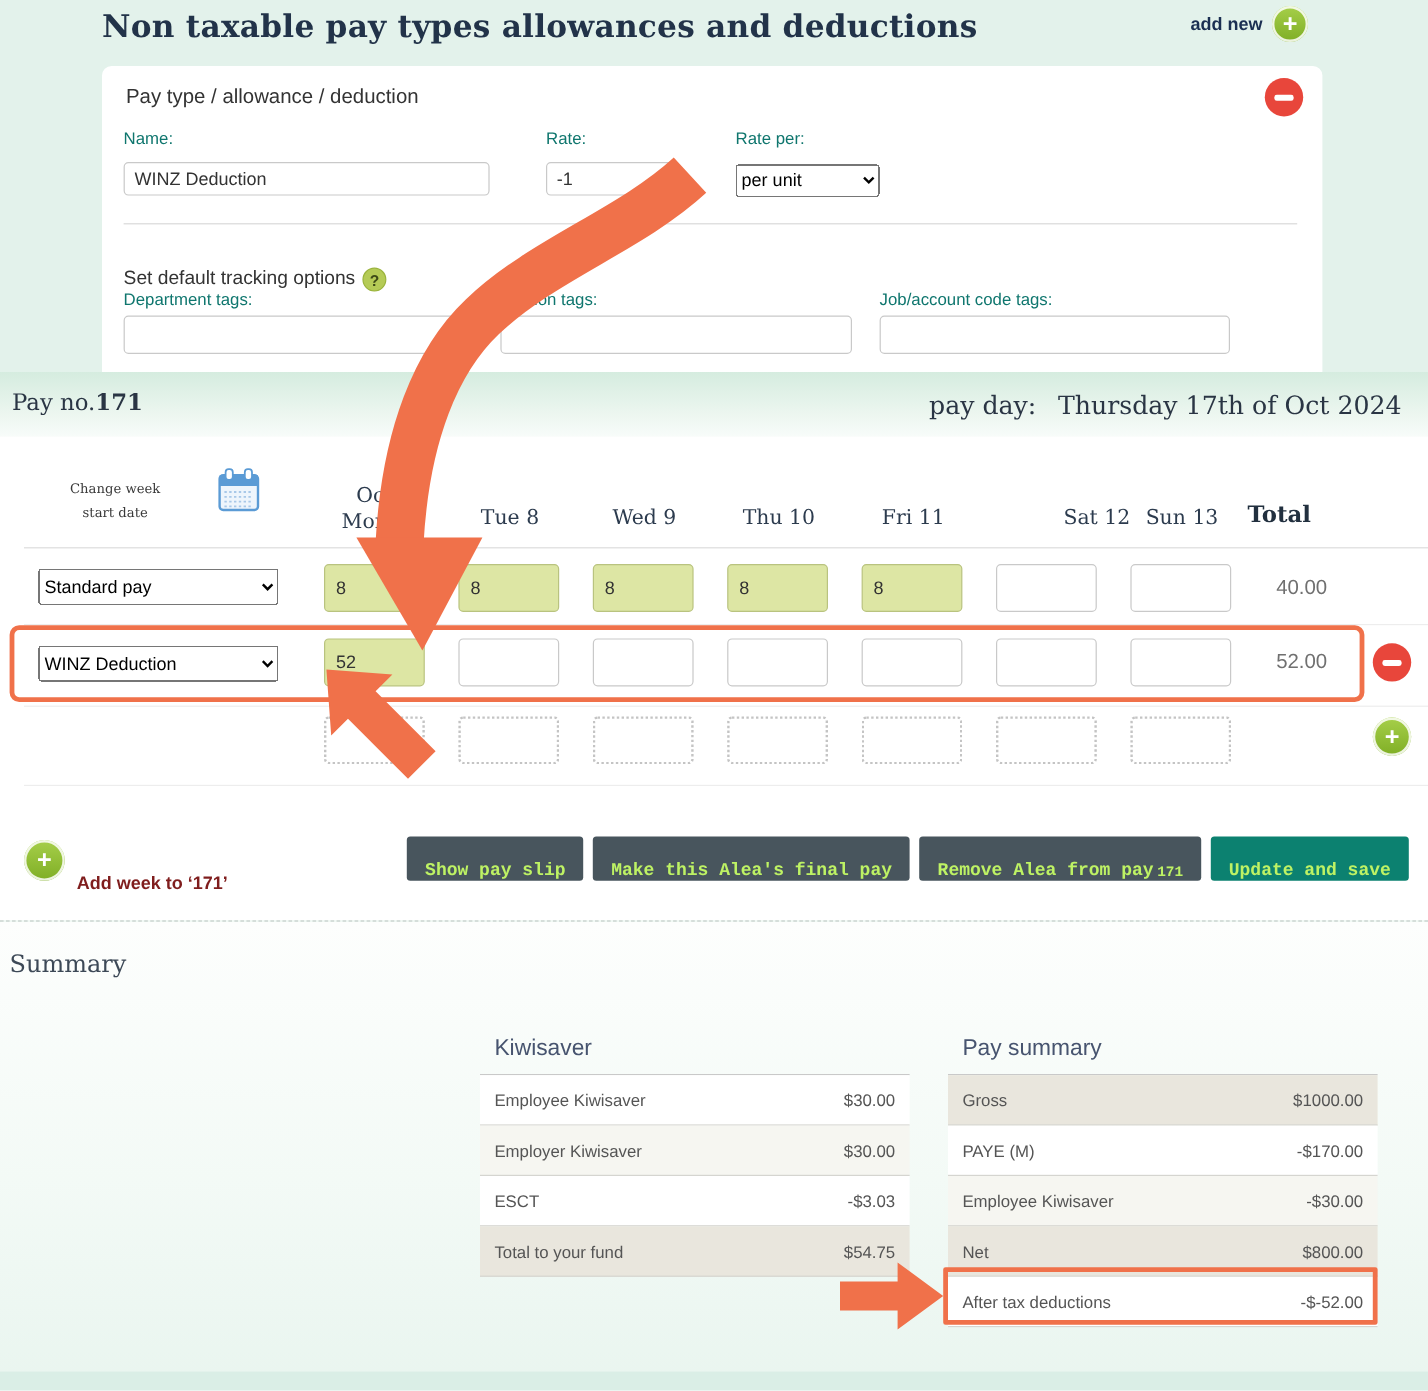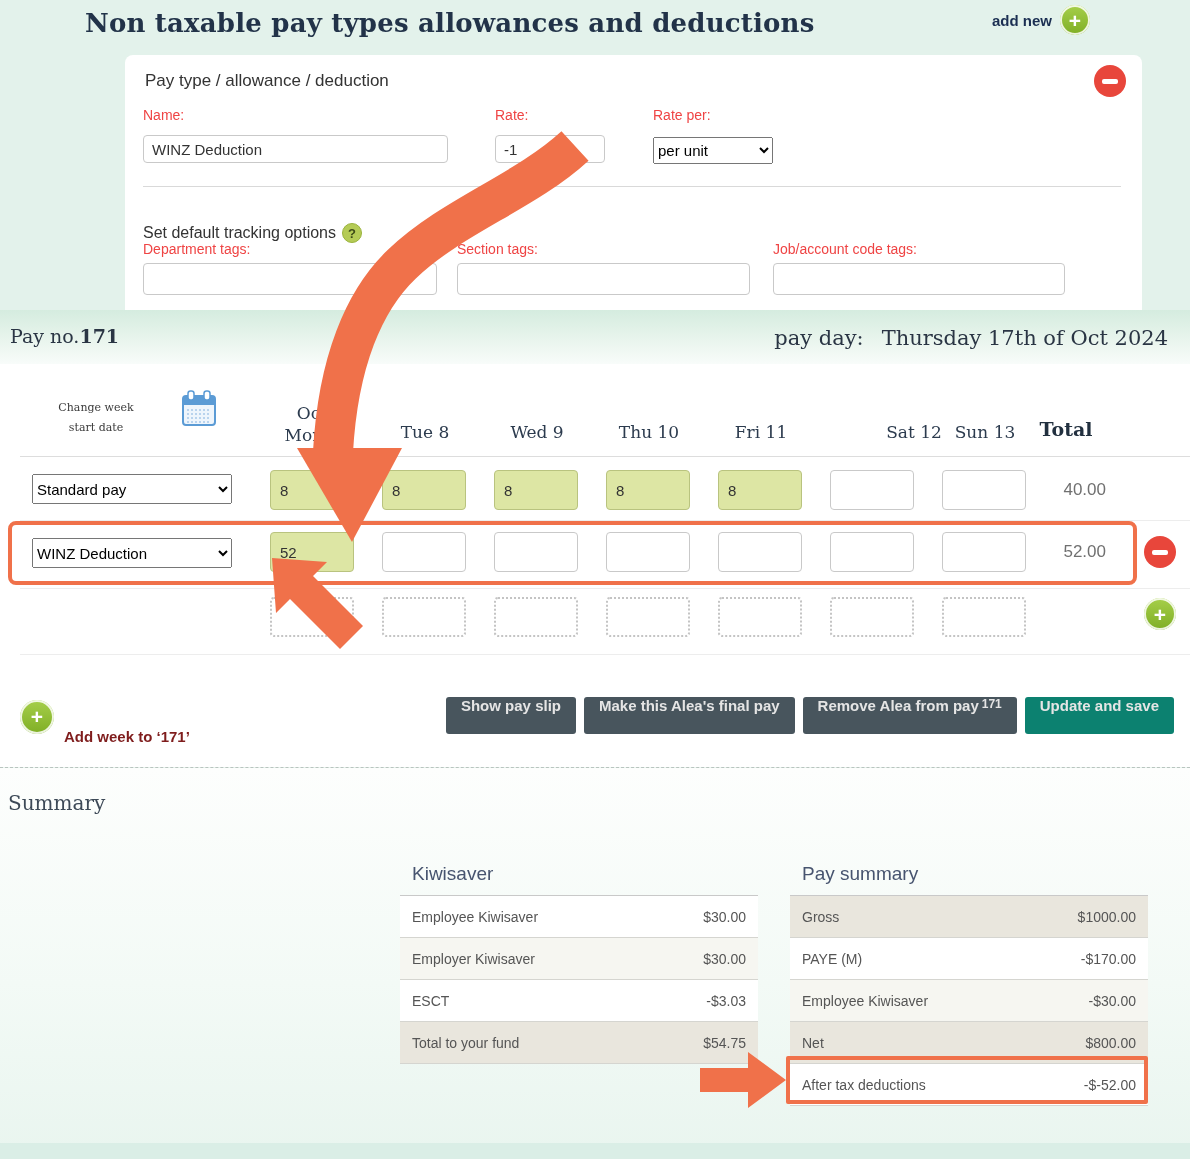--- a/index.html
+++ b/index.html
@@ -12,24 +12,24 @@
   #page-title{position:absolute;left:85px;top:8px;font-size:26px;font-weight:bold;color:#223349;letter-spacing:.2px;}
   #add-new{position:absolute;right:100px;top:5px;display:flex;align-items:center;gap:8px;cursor:pointer;}
   #add-new .lbl{font-size:15px;font-weight:bold;color:#1b2f52;}
   .plus-circle{width:30px;height:30px;border-radius:50%;background:linear-gradient(180deg,#a6cf4a,#7fae25);
                color:#fff;font-size:21px;font-weight:bold;display:flex;align-items:center;justify-content:center;
                box-shadow:0 0 0 2px rgba(255,255,255,.85) inset;line-height:1;}
   .minus-circle{width:32px;height:32px;border-radius:50%;background:#e8463b;display:flex;align-items:center;justify-content:center;}
   .minus-circle .bar{width:16px;height:5px;border-radius:2px;background:#fff;}
 
   
-  #card{position:absolute;left:85px;top:55px;width:1017px;height:255px;background:#fff;border-radius:8px 8px 0 0;margin-left:40px;}
+  #card{position:absolute;left:85px;top:55px;width:1017px;height:255px;background:#fff;border-radius:8px 8px 0 0;}
   #card .sec-title{position:absolute;left:20px;top:16px;font-size:17px;color:#333;}
   #card .remove{position:absolute;right:16px;top:10px;cursor:pointer;}
-  .f-label{position:absolute;font-size:14px;color:#ef4444;}
+  .f-label{position:absolute;font-size:14px;color:#0f766e;}
   .f-input{position:absolute;height:28px;border:1px solid #c9c9c9;border-radius:4px;font-size:15px;color:#333;
            padding:0 8px;box-sizing:border-box;font-family:"Liberation Sans",sans-serif;}
   .f-select{position:absolute;height:27px;font-size:15px;color:#000;font-family:"Liberation Sans",sans-serif;}
   #form-divider{position:absolute;left:18px;top:131px;width:978px;border-top:1px solid #d9d9d9;}
   #tracking-title{position:absolute;left:18px;top:168px;font-size:16px;color:#333;display:flex;align-items:center;gap:6px;}
   .help-circle{width:20px;height:20px;border-radius:50%;background:#b5cb56;border:1px solid #9ab33c;color:#3d4a17;
                font-size:13px;font-weight:bold;display:flex;align-items:center;justify-content:center;box-sizing:border-box;}
 
   
   #pay-bar{position:absolute;left:0;top:310px;width:1190px;height:54px;
@@ -53,22 +53,22 @@
   .cell.filled{background:#dde6a4;border-color:#b9c37f;}
   .cell.ghost{border:2px dotted #c4c4c4;background:#fff;}
   .row-total{position:absolute;left:1004px;width:102px;text-align:right;font-size:17px;color:#707070;}
   #winz-box{position:absolute;left:8px;top:157px;width:1121px;height:56px;border:4px solid #f0714a;border-radius:8px;pointer-events:none;}
   .icon-abs{position:absolute;cursor:pointer;}
 
   
   #add-week{position:absolute;left:20px;top:324px;display:flex;align-items:center;gap:10px;}
   #add-week a{font-size:15px;font-weight:bold;color:#7f1d1d;text-decoration:none;margin-top:40px;}
   #action-buttons{position:absolute;right:16px;top:333px;display:flex;gap:8px;}
-  .btn{height:37px;border:none;border-radius:3px;background:#48555d;color:#e5e5e5;font-size:15px;font-weight:bold;
-       padding:0 15px;font-family:Liberation Sans, sans-serif;cursor:pointer;display:flex;align-items:flex-start;}
+  .btn{height:37px;border:none;border-radius:3px;background:#48555d;color:#bef264;font-size:15px;font-weight:bold;
+       padding:0 15px;font-family:Liberation Mono, monospace;cursor:pointer;display:flex;align-items:flex-end;}
   .btn.teal{background:#0c8170;}
   .btn .small-no{font-size:12px;margin-left:3px;font-weight:bold;}
 
   
   #summary-section{position:absolute;left:0;top:767px;width:1190px;height:392px;
                    border-top:1px dashed #b9c4bf;box-sizing:border-box;
                    background:linear-gradient(180deg,#fdfefd 0%,#f3faf6 55%,#e9f5ef 100%);}
   #summary-heading{position:absolute;left:8px;top:23px;font-size:20px;color:#3d4957;}
   .sum-table{position:absolute;top:91px;width:358px;z-index:2;}
   .sum-title{font-size:19px;color:#47546f;padding:4px 12px 10px;border-bottom:1px solid #c9c9c9;background:transparent;}

